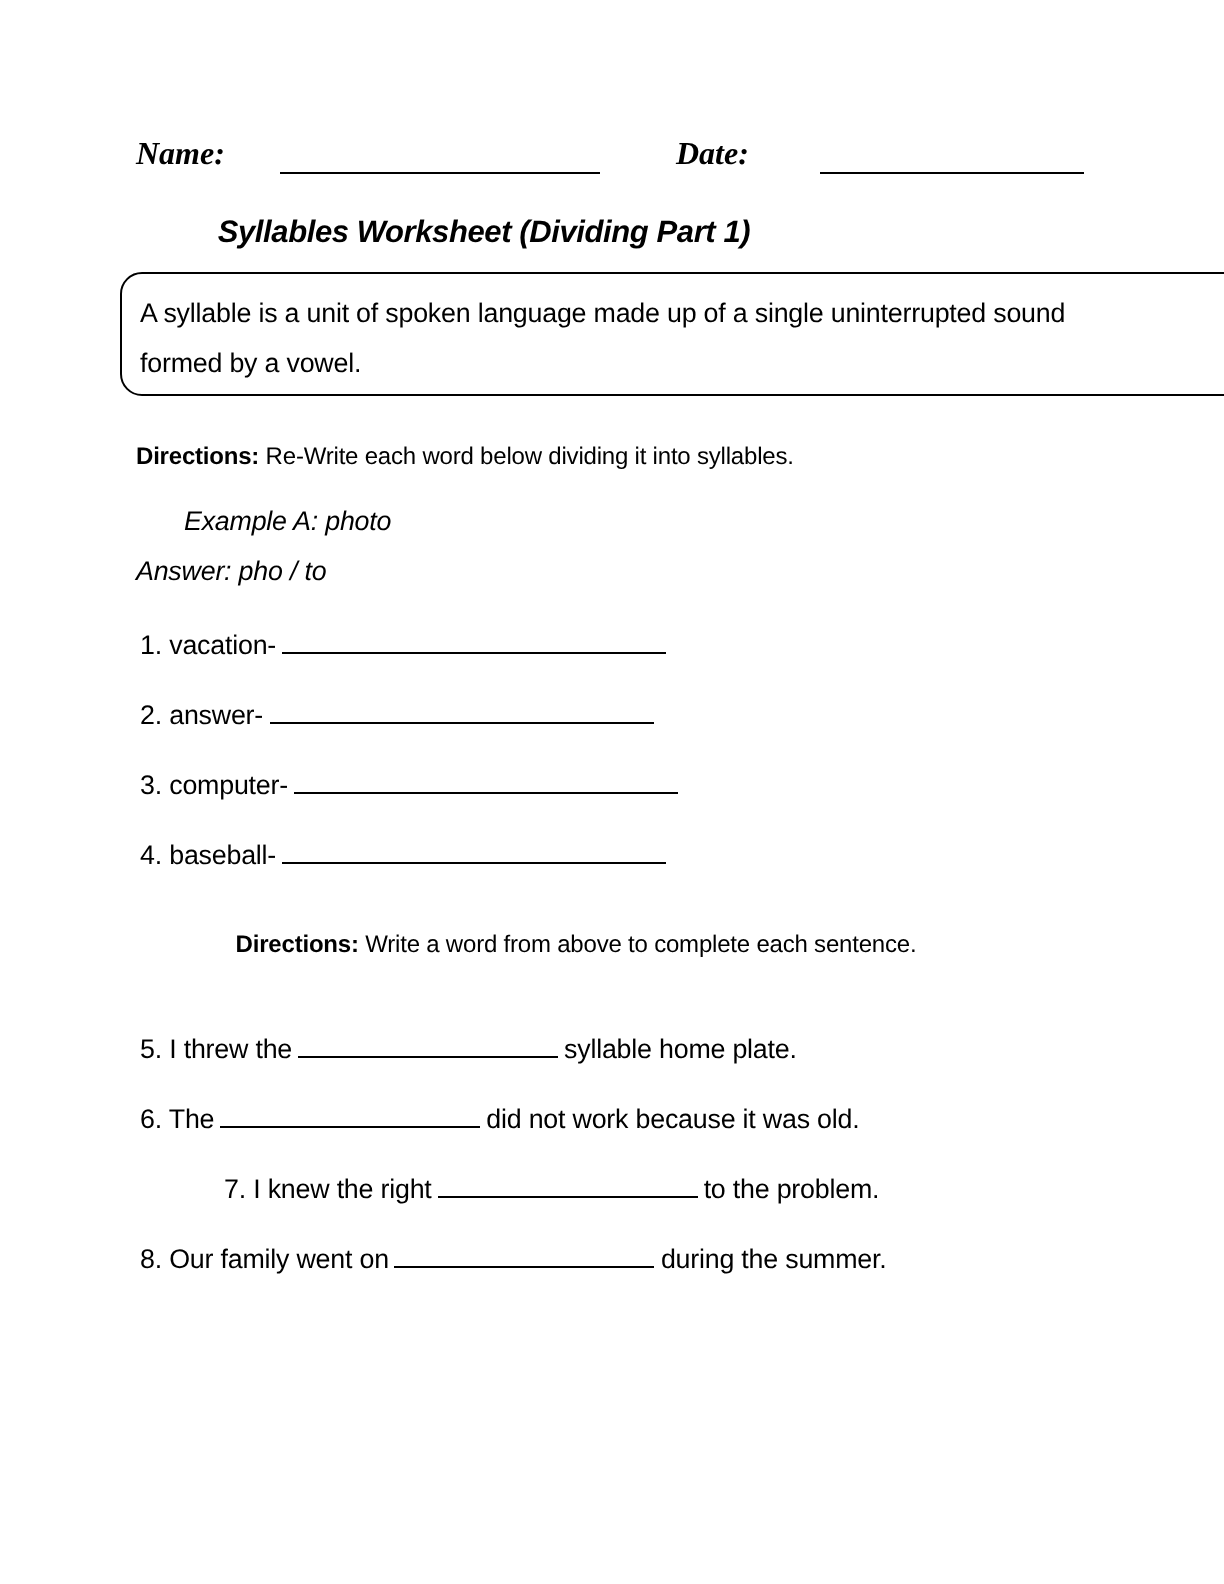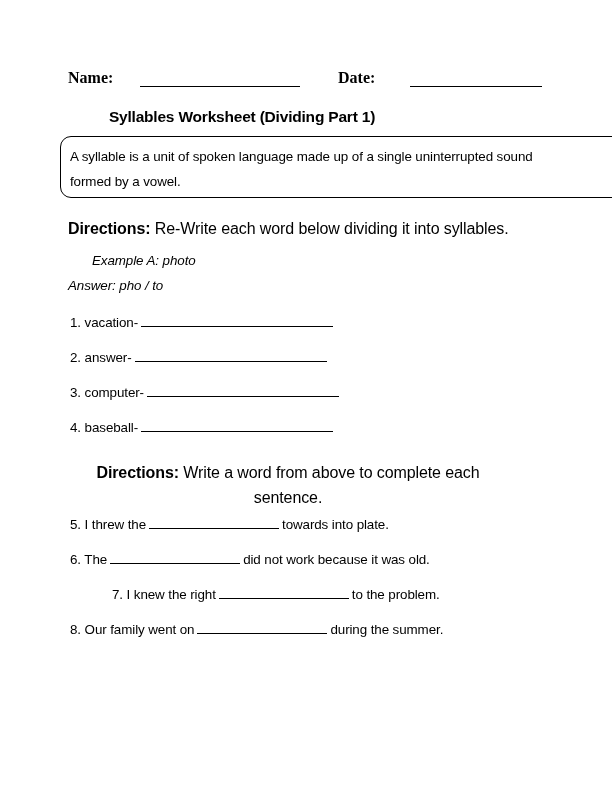--- a/index.html
+++ b/index.html
@@ -16,20 +16,21 @@
     overflow: hidden;
   }
 
   
   .header-row {
     position: absolute;
     left: 68px;
     top: 68px;
     width: 480px;
     height: 24px;
+    font-style: italic;
   }
   .field-label {
     font-family: "Liberation Serif", serif;
     font-weight: bold;
     font-size: 16px;
     line-height: 20px;
     white-space: nowrap;
   }
   .name-label { position: absolute; left: 0px; top: 0px; }
   .date-label { position: absolute; left: 270px; top: 0px; }
@@ -44,20 +45,21 @@
   
   .worksheet-title {
     position: absolute;
     left: 0;
     top: 108px;
     width: 484px;
     text-align: center;
     font-size: 15.5px;
     font-weight: bold;
     letter-spacing: -0.2px;
+    font-style: italic;
   }
 
   
   .definition-box {
     position: absolute;
     left: 60px;
     top: 136px;
     width: 568px;
     height: 62px;
     border: 1.4px solid #000000;
@@ -71,21 +73,21 @@
     width: 480px;
     font-size: 13.4px;
     line-height: 25px;
     letter-spacing: -0.1px;
   }
 
   
   .directions {
     position: absolute;
     left: 68px;
-    font-size: 16px;
+    font-size: 12px;
     line-height: 25px;
     letter-spacing: -0.1px;
   }
   .directions b { font-weight: bold; }
   #directions-1 { top: 216px; width: 500px; }
   #directions-2 { top: 460px; width: 440px; text-align: center; }
 
   .example-line {
     position: absolute;
     left: 68px;
@@ -180,21 +182,21 @@
   <span>4.</span>
   <span>baseball-</span><span class="blank-line"></span>
 </div>
 
 <div class="directions" id="directions-2">
   <b>Directions:</b><span>  Write a word from above to complete each sentence.</span>
 </div>
 
 <div class="sentence-item" id="sentence-5">
   <span>5.</span>
-  <span>I threw the</span><span class="blank-line"></span><span>towards into plate.</span>
+  <span>I threw the</span><span class="blank-line"></span><span>syllable home plate.</span>
 </div>
 <div class="sentence-item" id="sentence-6">
   <span>6.</span>
   <span>The</span><span class="blank-line"></span><span>did not work because it was old.</span>
 </div>
 <div class="sentence-item" id="sentence-7">
   <span>7.</span>
   <span>I knew the right</span><span class="blank-line"></span><span>to the problem.</span>
 </div>
 <div class="sentence-item" id="sentence-8">

